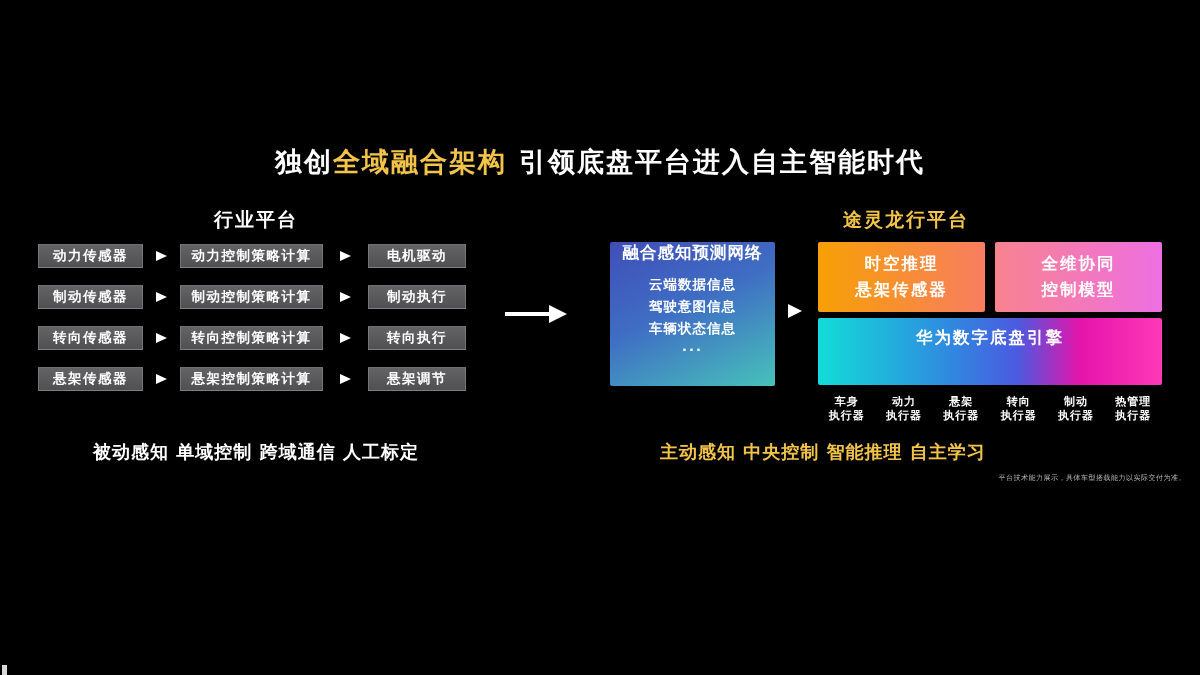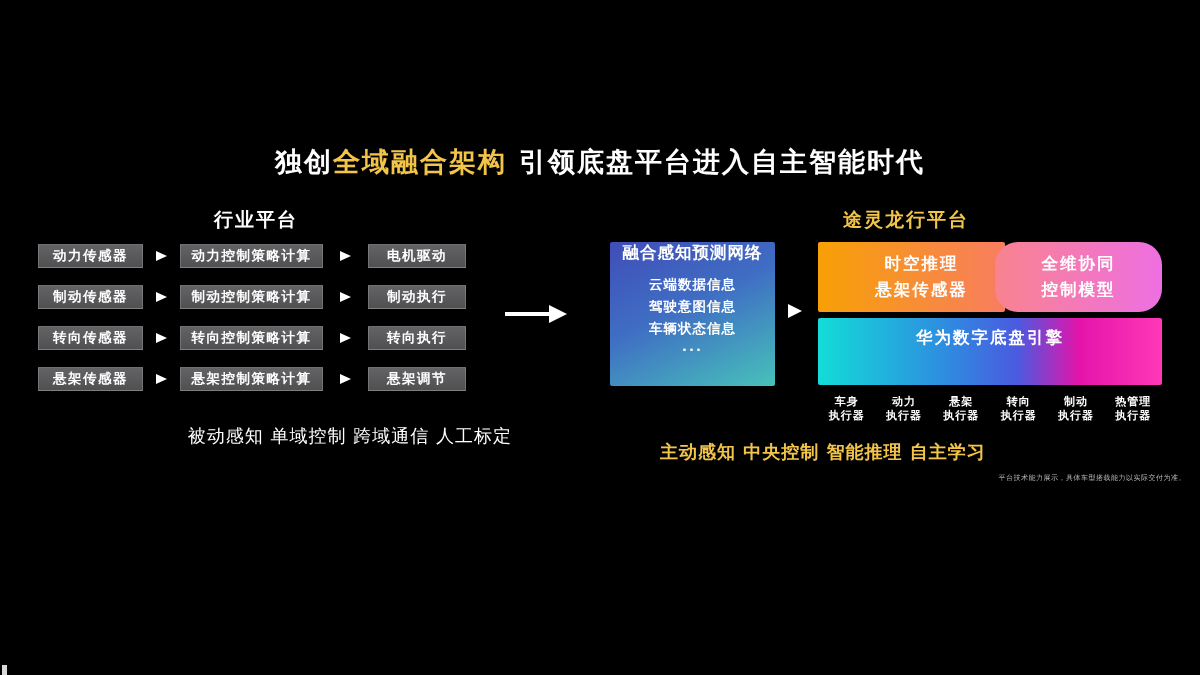--- a/index.html
+++ b/index.html
@@ -43,38 +43,38 @@
         background:linear-gradient(155deg,#3f4eb8 0%,#3f6ec4 45%,#47c2ba 100%);
         text-align:center;box-sizing:border-box;}
   .pbox .ptitle{font-size:16.5px;font-weight:bold;letter-spacing:1px;margin-bottom:9px;}
   .pbox .pitem{font-size:13.5px;font-weight:bold;letter-spacing:1px;line-height:22px;}
   .pbox .pellipsis{font-size:13px;font-weight:bold;line-height:16px;letter-spacing:2px;}
 
   
   .duo{height:70px;width:167px;border-radius:2px;display:flex;flex-direction:column;
        align-items:center;justify-content:center;font-size:16.5px;font-weight:bold;letter-spacing:2px;}
   .duo div{line-height:26px;}
-  .obox{left:818px;top:242px;background:linear-gradient(90deg,#f7a005,#f87d60);padding-left:20px;}
-  .kbox{left:995px;top:242px;background:linear-gradient(90deg,#f8838f,#ee6fe2);border-radius:23px;}
+  .obox{left:818px;top:242px;background:linear-gradient(90deg,#f7a005,#f87d60);}
+  .kbox{left:995px;top:242px;background:linear-gradient(90deg,#f8838f,#ee6fe2);}
 
   
   .engine{left:818px;top:318px;width:344px;height:67px;border-radius:2px;
           background:linear-gradient(90deg,#13dcd8 0%,#2f8ae0 38%,#4b5ae0 58%,#e414aa 76%,#ff38b8 100%);
           box-sizing:border-box;text-align:center;}
   .engine .etitle{font-size:16.5px;font-weight:bold;letter-spacing:2px;margin-top:9px;}
   .engine .estrip{position:absolute;left:9px;right:9px;top:36px;height:25px;border-radius:2px;
           background:rgba(255,255,255,0.33);display:flex;align-items:center;justify-content:center;
           font-size:15px;font-weight:bold;letter-spacing:2px;color:#fff;}
 
   
   .acts{left:818px;top:395px;width:344px;display:flex;}
   .act{flex:1;text-align:center;font-size:11px;font-weight:bold;line-height:14px;letter-spacing:1px;}
 
   
-  .foot-left{left:0px;top:424px;width:512px;text-align:right;font-size:18px;font-weight:normal;letter-spacing:1px;}
+  .foot-left{left:0px;top:440px;width:512px;text-align:center;font-size:18px;font-weight:bold;letter-spacing:1px;}
   .foot-right{left:660px;top:440px;width:480px;text-align:left;font-size:18px;font-weight:bold;
               letter-spacing:1px;color:#f2c44a;}
 
   
   .disclaimer{right:14px;top:473px;font-size:7px;color:#b9b9b9;letter-spacing:0.5px;}
 
   
   .corner-mark{left:2px;top:665px;width:5px;height:10px;background:#d8d8d8;}
 </style>
 </head>

